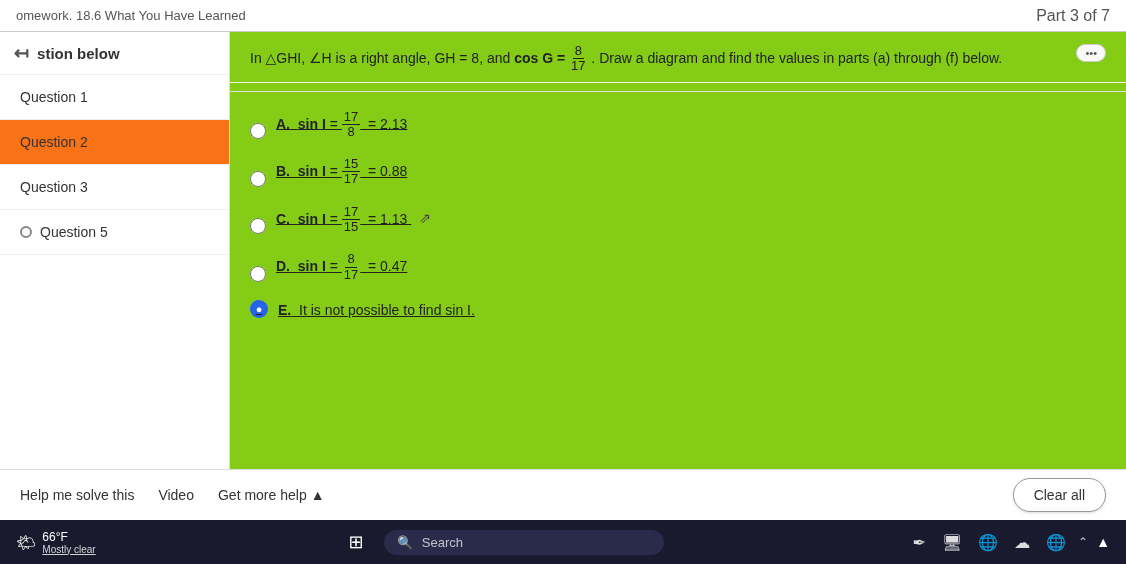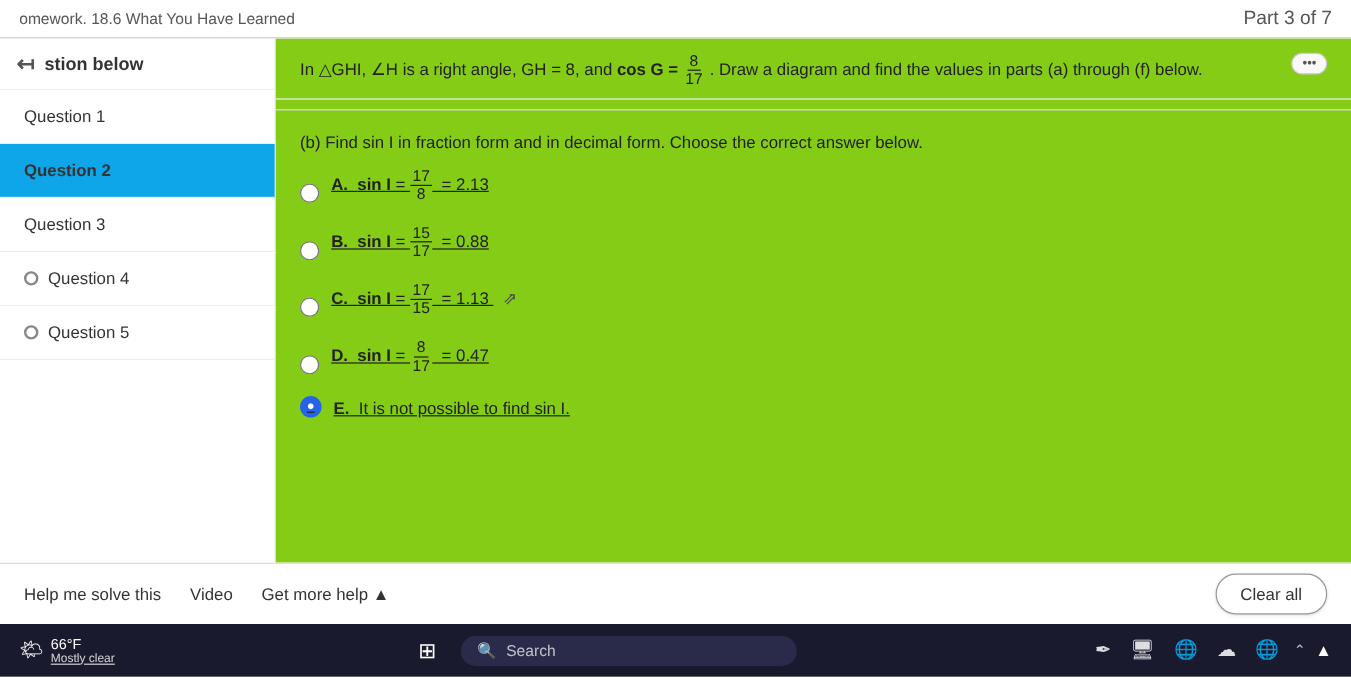--- a/index.html
+++ b/index.html
@@ -61,22 +61,22 @@
 
     .question-item {
       padding: 14px 20px;
       font-size: 14px;
       color: #333;
       border-bottom: 1px solid #eee;
       cursor: pointer;
     }
 
     .question-item.active {
-      background: #0ea5e9;
-      font-weight: 700;
+      background: #f97316;
+      font-weight: 400;
     }
 
     .question-item.circle {
       display: flex;
       align-items: center;
       gap: 8px;
     }
 
     .question-circle {
       width: 12px;
@@ -321,24 +321,20 @@
     </div>
 
     <div class="question-item">
       <span>Question 1</span>
     </div>
     <div class="question-item active">
       <span>Question 2</span>
     </div>
     <div class="question-item">
       <span>Question 3</span>
-    </div>
-    <div class="question-item circle">
-      <span class="question-circle"></span>
-      <span>Question 4</span>
     </div>
     <div class="question-item circle">
       <span class="question-circle"></span>
       <span>Question 5</span>
     </div>
   </div>
 
   <div class="question-area">
 
     <div class="question-top-section">
@@ -353,21 +349,20 @@
         </div>
         <div style="display:flex; flex-direction:column; align-items:flex-end; gap:4px;">
           <span class="more-options-btn">•••</span>
         </div>
       </div>
     </div>
 
     <hr class="divider">
 
     <div class="answer-section">
-      <div class="sub-question">(b) Find sin I in fraction form and in decimal form. Choose the correct answer below.</div>
 
       <div class="answer-option">
         <input type="radio" name="answer" style="">
         <span><strong>A.</strong>&nbsp;&nbsp;<strong>sin I</strong> =
           <span class="frac">
             <span class="num">17</span>
             <span class="den">8</span>
           </span>
           &nbsp;= 2.13
         </span>

